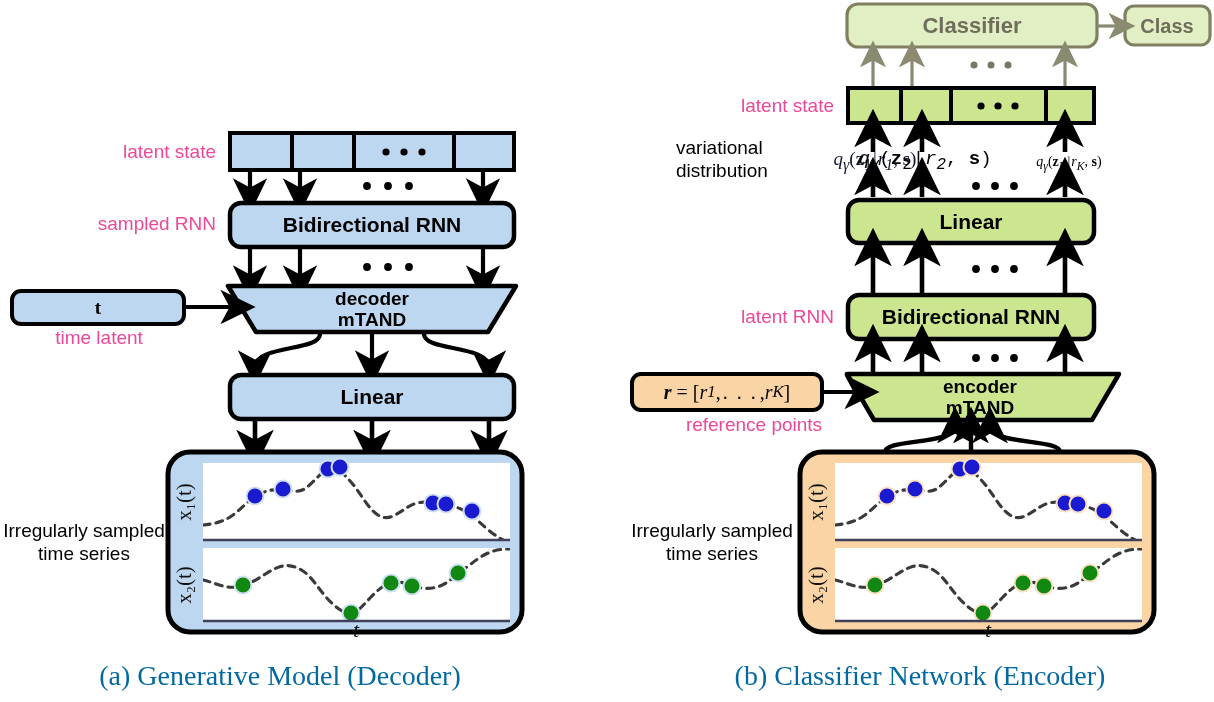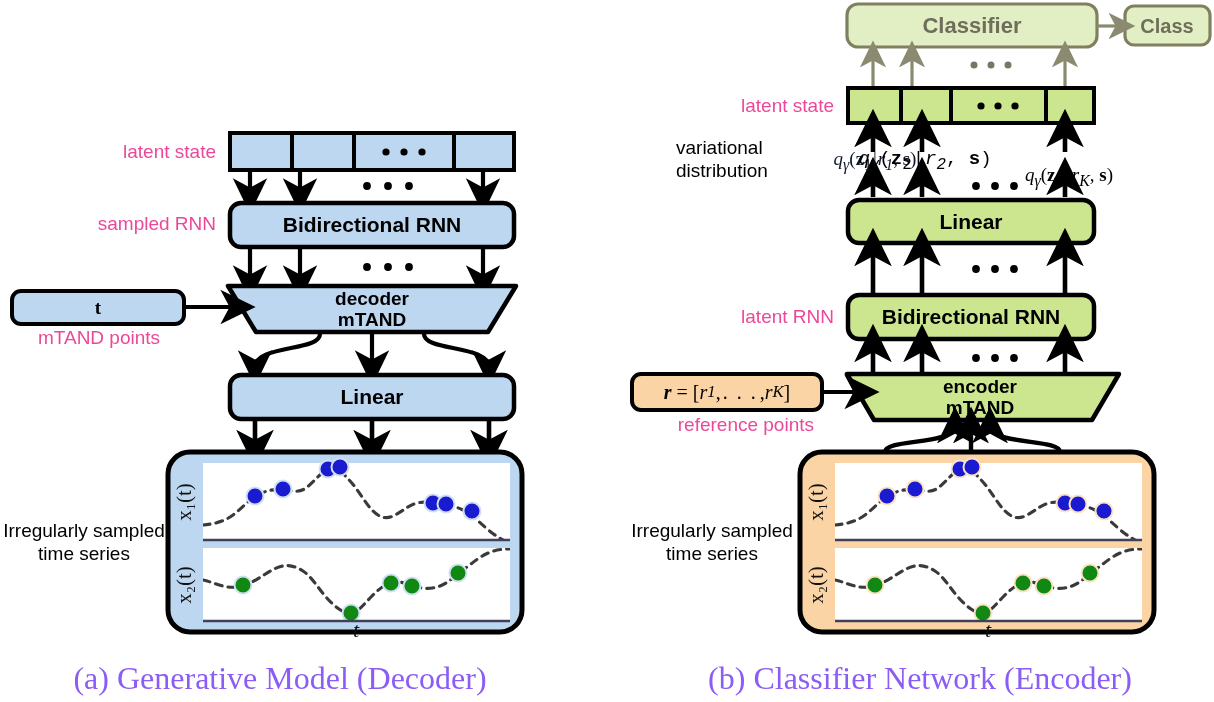--- a/index.html
+++ b/index.html
@@ -13,22 +13,22 @@
     overflow: hidden;
   }
   #figure {
     position: absolute;
     left: 0; top: 0;
     width: 1214px; height: 702px;
   }
   .cap {
     position: absolute;
     font-family: "Liberation Serif", serif;
-    font-size: 32px;
-    color: #8b5cf6;
+    font-size: 28px;
+    color: #0369a1;
     white-space: nowrap;
   }
   .lbl {
     position: absolute;
     font-family: "Liberation Sans", sans-serif;
     font-size: 19px;
     color: #ec4899;
     white-space: nowrap;
     text-align: right;
     line-height: 1.15;
@@ -302,39 +302,39 @@
       <line x1="835" y1="621" x2="1142" y2="621" stroke="#40405a" stroke-width="2.4"></line>
       <text x="823" y="585" font-size="21" fill="#111" class="mathfont" transform="rotate(-90 823 585)" text-anchor="middle">x₂(t)</text>
       <text x="988" y="637" font-size="22" fill="#111" class="mathfont" text-anchor="middle" font-style="italic">t</text>
     </g>
   </svg>
 
   <div class="lbl" style="left:84px; top:141px; width:132px;">latent state</div>
 
   <div class="lbl" style="left:62px; top:213px; width:154px;">sampled RNN</div>
 
-  <div class="lbl" style="left:34px; top:327px; width:130px; text-align:center;">mTAND points</div>
+  <div class="lbl" style="left:34px; top:327px; width:130px; text-align:center;">time latent</div>
 
   <div style="position:absolute; left:0px; top:520px; width:168px; text-align:center;
               font-size:19px; line-height:1.2; color:#000;">
     <div>Irregularly sampled</div>
     <div>time series</div>
   </div>
 
   <div class="lbl" style="left:702px; top:95px; width:132px;">latent state</div>
 
   <div style="position:absolute; left:676px; top:137px; width:158px; 
               font-size:19px; line-height:1.2; color:#000;">
     <div>variational</div>
     <div>distribution</div>
   </div>
 
   <div class="lbl" style="left:690px; top:306px; width:144px;">latent RNN</div>
 
-  <div class="lbl" style="left:642px; top:414px; width:172px; text-align:right;">reference points</div>
+  <div class="lbl" style="left:668px; top:414px; width:172px; text-align:center;">reference points</div>
 
   <div style="position:absolute; left:622px; top:520px; width:180px; text-align:center;
               font-size:19px; line-height:1.2; color:#000;">
     <div>Irregularly sampled</div>
     <div>time series</div>
   </div>
 
   <div style="position:absolute; left:632px; top:374px; width:190px; height:36px;
               display:flex; align-items:center; justify-content:center;
               font-family:'Liberation Serif', serif; font-size:20px; color:#000;">
@@ -352,21 +352,21 @@
   </div>
 
   <div style="position:absolute; left:805px; top:148px; width:140px; text-align:center;
               font-family:'Liberation Serif', serif; font-size:19px; color:#0f172a; white-space:nowrap;">
     <span style="font-style:italic;">q</span><sub style="font-style:italic;">γ</sub><span>(</span><span style="font-weight:bold;">z</span><sub>1</sub><span style="margin:0 1px;">|</span><span style="font-style:italic;">r</span><sub style="font-style:italic;">1</sub><span>,&nbsp;</span><span style="font-weight:bold;">s</span><span>)</span>
   </div>
   <div style="position:absolute; left:855px; top:148px; width:140px; text-align:center;
               font-family:Liberation Mono, monospace; font-size:19px; color:#000; white-space:nowrap;">
     <span style="font-style:italic;">q</span><sub style="font-style:italic;">γ</sub><span>(</span><span style="font-weight:bold;">z</span><sub>2</sub><span style="margin:0 1px;">|</span><span style="font-style:italic;">r</span><sub style="font-style:italic;">2</sub><span>,&nbsp;</span><span style="font-weight:bold;">s</span><span>)</span>
   </div>
-  <div style="position:absolute; left:995px; top:164px; width:148px; text-align:center;
-              font-family:'Liberation Serif', serif; font-size:19px; color:#000; white-space:nowrap;">
+  <div style="position:absolute; left:995px; top:154px; width:148px; text-align:center;
+              font-family:'Liberation Serif', serif; font-size:14px; color:#000; white-space:nowrap;">
     <span style="font-style:italic;">q</span><sub style="font-style:italic;">γ</sub><span>(</span><span style="font-weight:bold;">z</span><sub style="font-style:italic;">K</sub><span style="margin:0 1px;">|</span><span style="font-style:italic;">r</span><sub style="font-style:italic;">K</sub><span>,&nbsp;</span><span style="font-weight:bold;">s</span><span>)</span>
   </div>
 
   <div class="cap" style="left:0px; top:660px; width:560px; text-align:center;">(a) Generative Model (Decoder)</div>
   <div class="cap" style="left:640px; top:660px; width:560px; text-align:center;">(b) Classifier Network (Encoder)</div>
 
 </div>
 
 </body></html>

